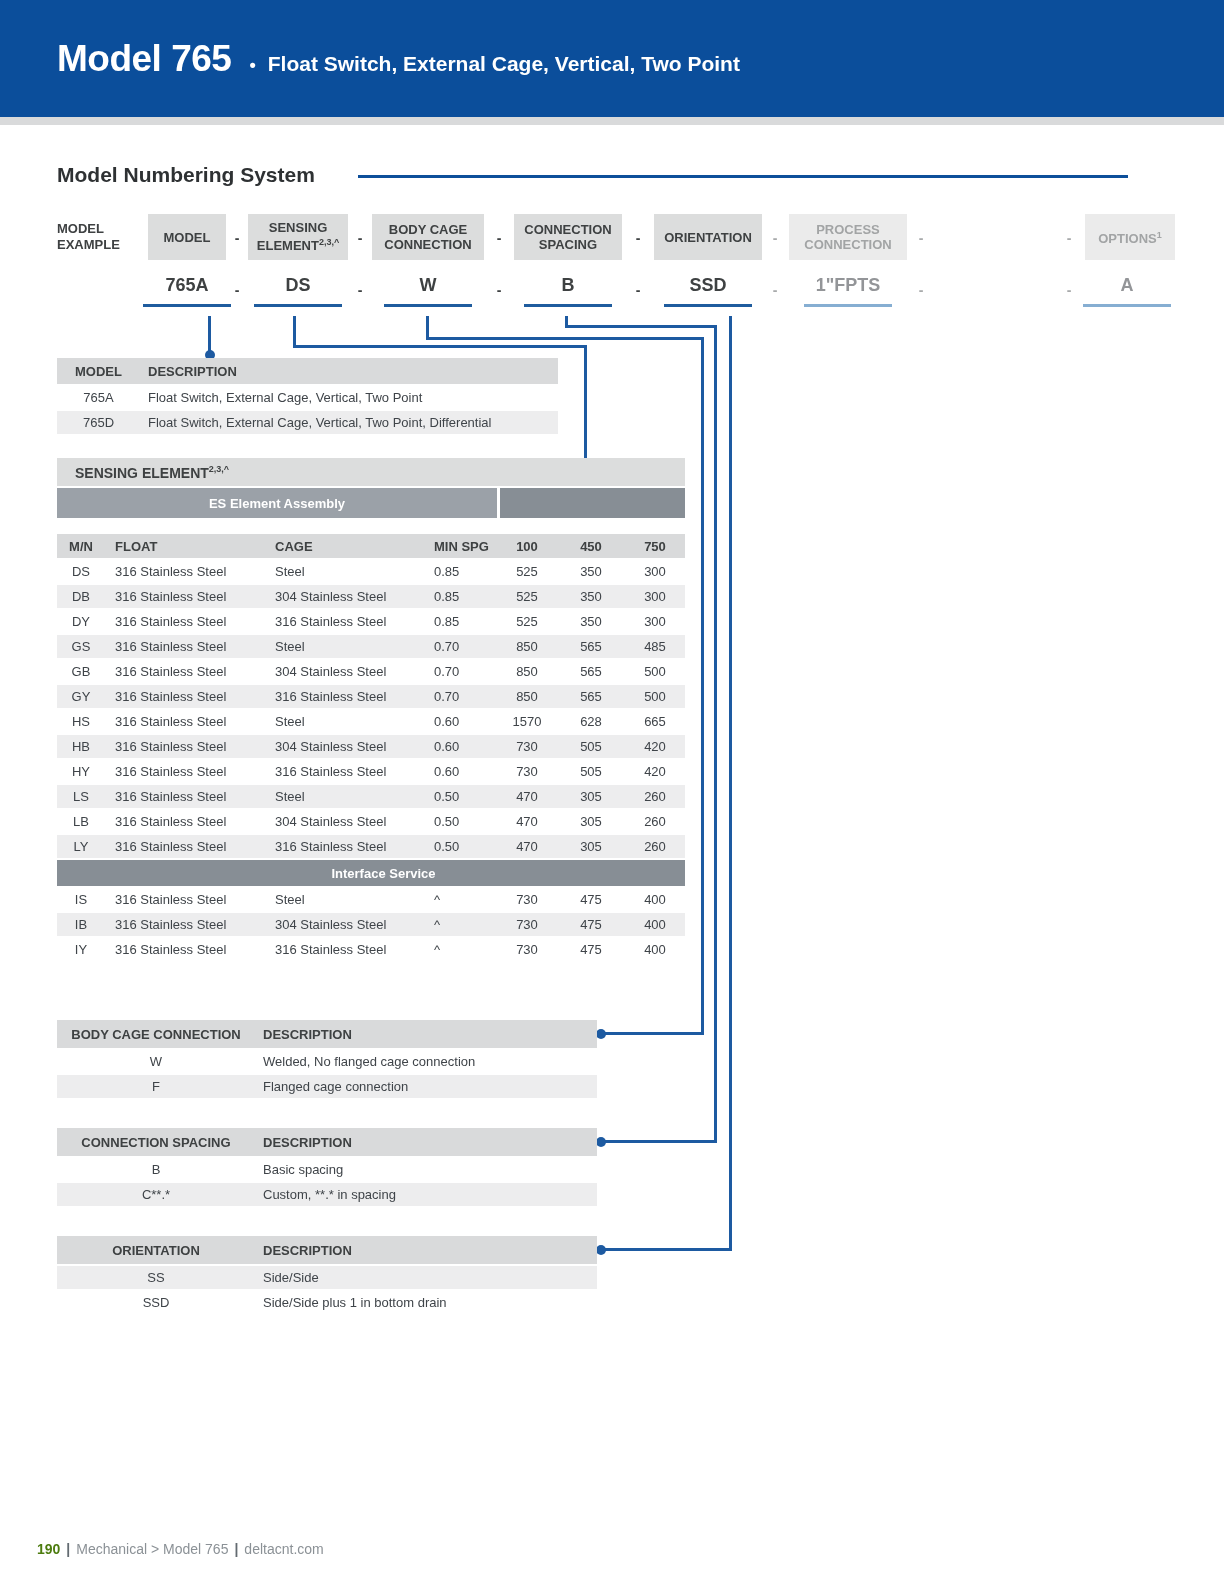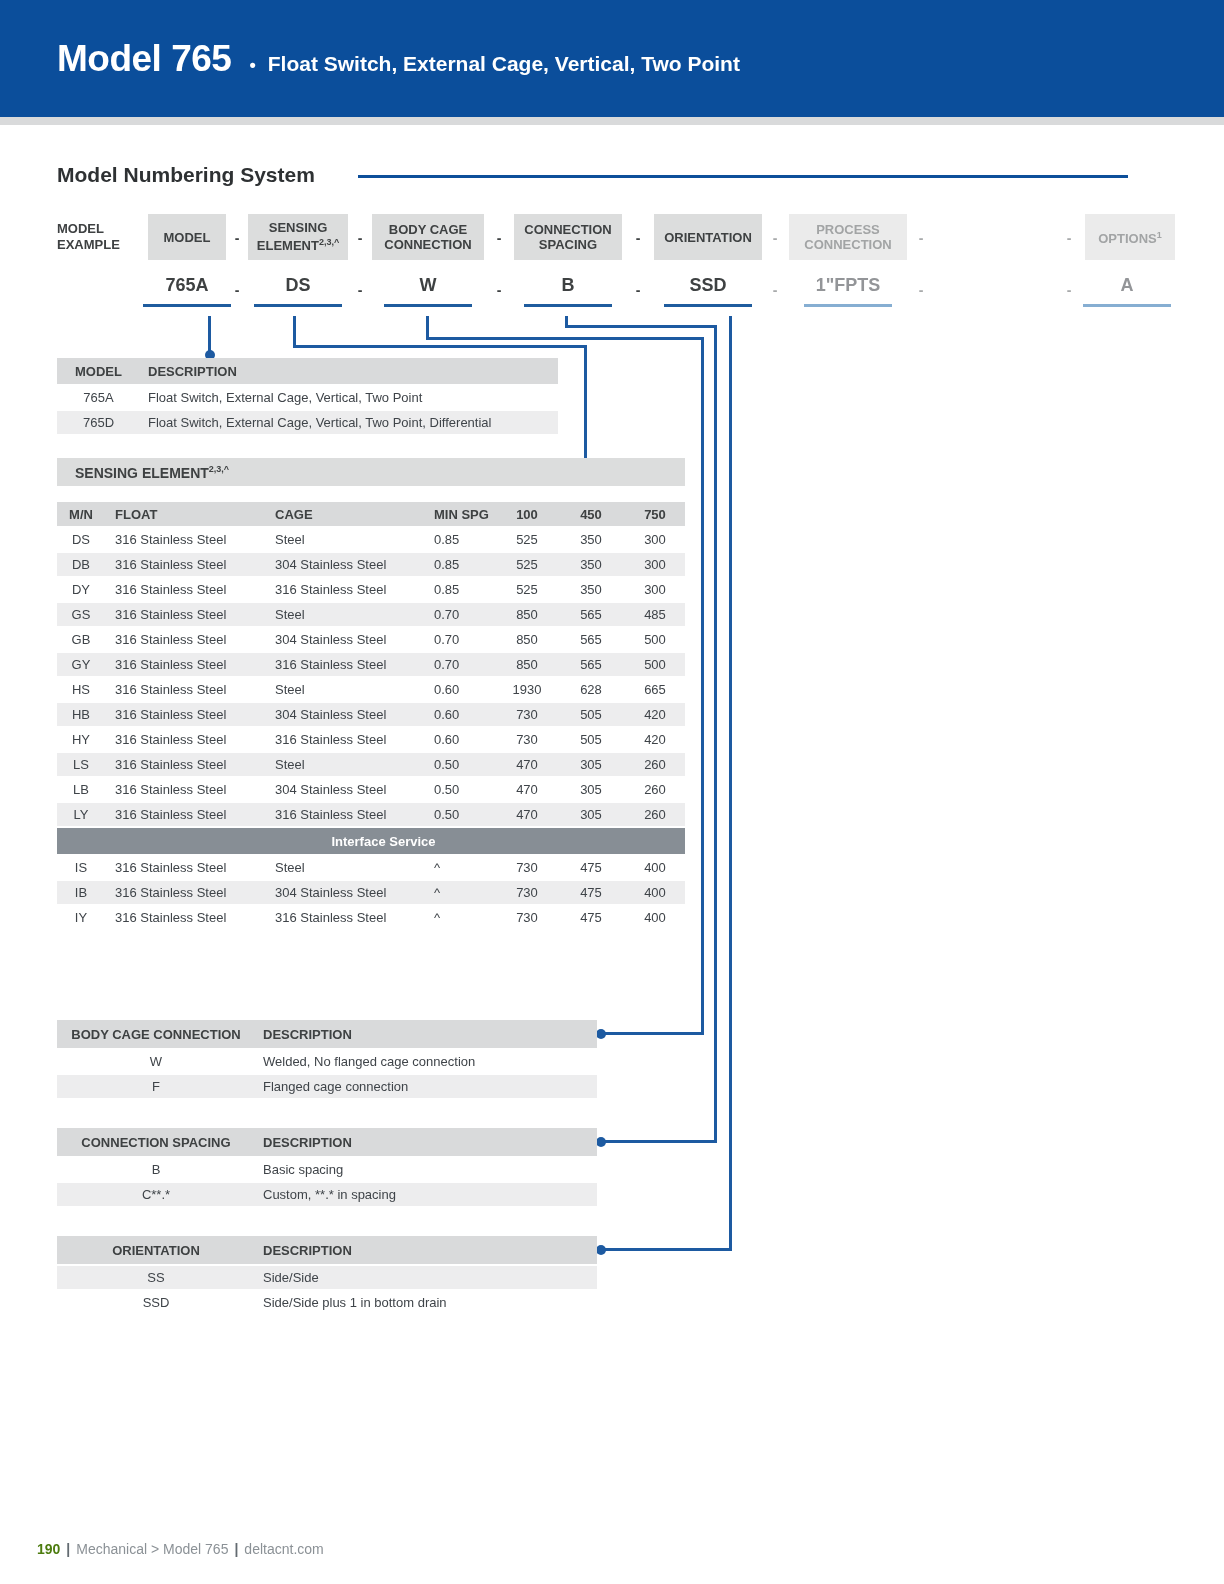--- a/index.html
+++ b/index.html
@@ -219,20 +219,25 @@
           <div class="c0">765D</div>
           <div class="c1">Float Switch, External Cage, Vertical, Two Point, Differential</div>
         </div>
       </div>
   </div>
 
   <div class="tbl sensing-tbl">
     <div class="s-title">
       <span><span>SENSING ELEMENT</span><sup>2,3,^</sup></span>
     </div>
+    <div class="s-group">
+      <div class="g-left">ES Element Assembly</div>
+      <div class="g-gap"></div>
+      <div class="g-right"></div>
+    </div>
     <div class="sr thead">
       <div class="c0">M/N</div>
       <div class="c1">FLOAT</div>
       <div class="c2">CAGE</div>
       <div class="c3">MIN SPG</div>
       <div class="c4">100</div>
       <div class="c5">450</div>
       <div class="c6">750</div>
     </div>
     <div>
@@ -295,21 +300,21 @@
           <div class="c4">850</div>
           <div class="c5">565</div>
           <div class="c6">500</div>
         </div>
 
         <div class="sr stripe-even">
           <div class="c0">HS</div>
           <div class="c1">316 Stainless Steel</div>
           <div class="c2">Steel</div>
           <div class="c3">0.60</div>
-          <div class="c4">1930</div>
+          <div class="c4">1570</div>
           <div class="c5">628</div>
           <div class="c6">665</div>
         </div>
 
         <div class="sr stripe-odd">
           <div class="c0">HB</div>
           <div class="c1">316 Stainless Steel</div>
           <div class="c2">304 Stainless Steel</div>
           <div class="c3">0.60</div>
           <div class="c4">730</div>

